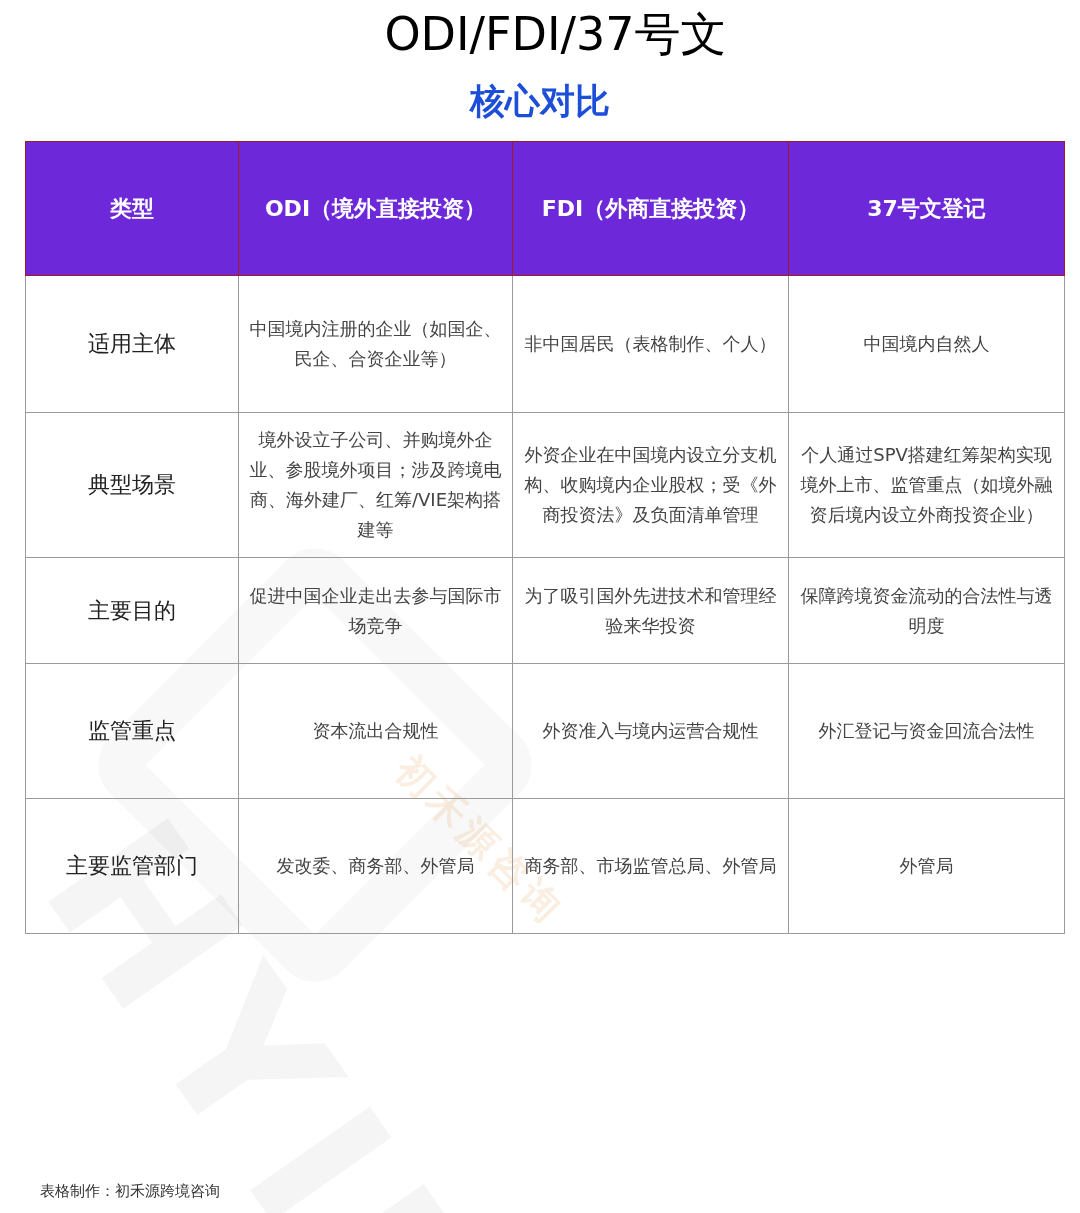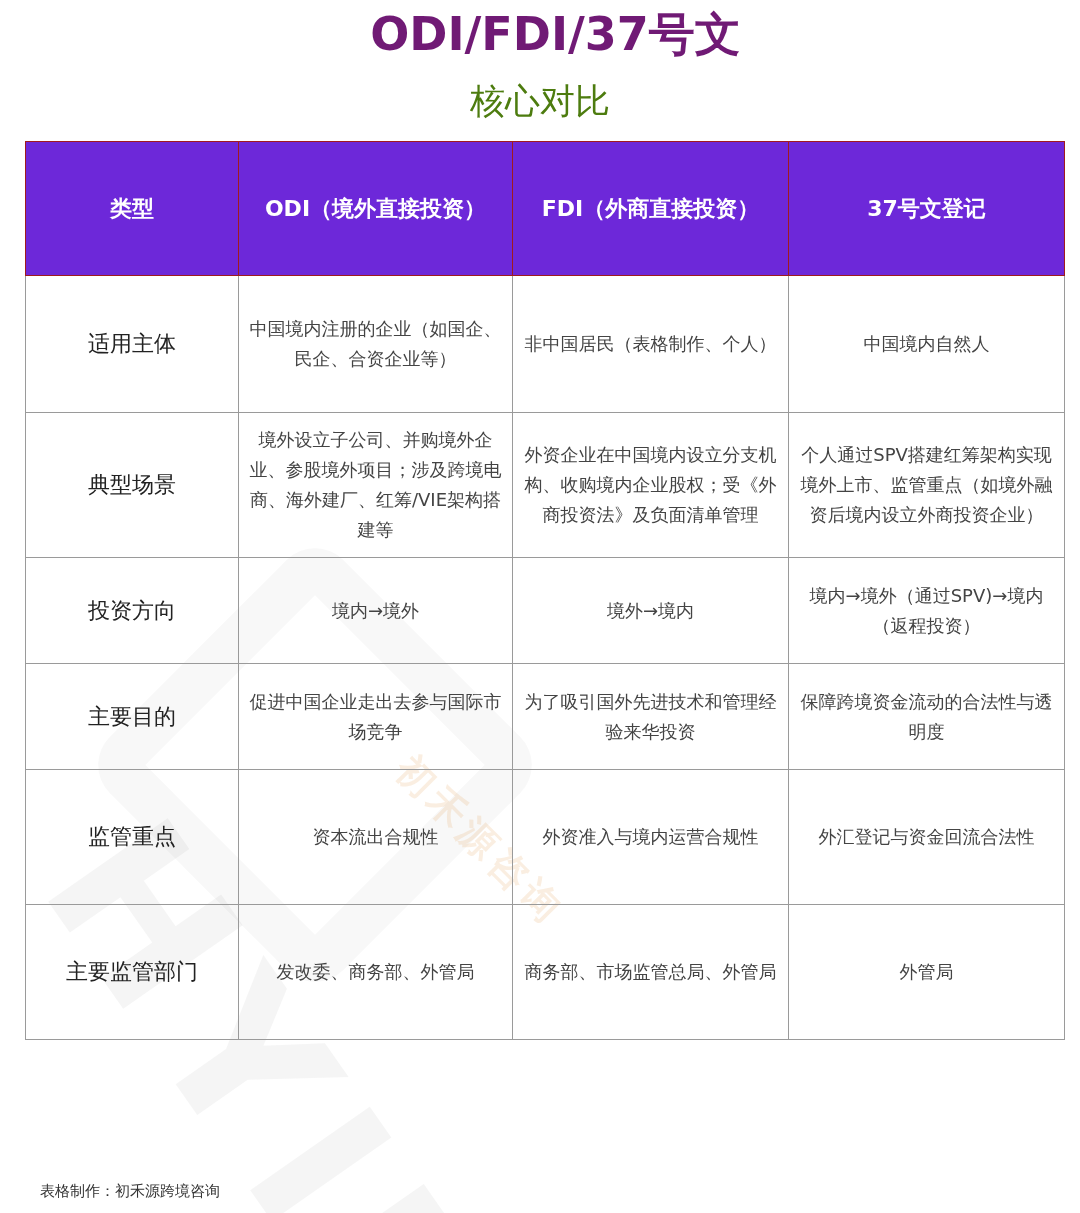--- a/index.html
+++ b/index.html
@@ -1,30 +1,30 @@
 <!DOCTYPE html>
 <html><head>
   <meta charset="utf-8">
   <style>
     * { box-sizing: border-box; margin: 0; padding: 0; }
     html, body { width: 1080px; height: 1213px; background: #ffffff; overflow: hidden; }
     body { font-family: "DejaVu Sans", "Liberation Sans", sans-serif; color: #333; position: relative; }
 
     .title {
       position: absolute; left: 0; top: 6px; width: 1080px; text-align: center;
-      font-size: 46px; font-weight: bold; color: #701a75; letter-spacing: 0px;
+      font-size: 46px; font-weight: normal; color: #000000; letter-spacing: 0px;
       line-height: 56px;
       padding-left: 31px;
     }
     .subtitle-wrap {
       position: absolute; left: 0; top: 76px; width: 1080px; text-align: center;
     }
     .subtitle {
       display: inline-block; position: relative;
-      font-size: 35px; font-weight: normal; color: #4d7c0f; line-height: 50px;
+      font-size: 35px; font-weight: bold; color: #1d4ed8; line-height: 50px;
       padding: 0 12px;
     }
     .subtitle .hl {
       position: absolute; left: -4px; right: -8px; bottom: -2px; height: 22px;
       background: #f8de7e; z-index: -1;
     }
 
     .table {
       position: absolute; left: 25px; top: 141px; width: 1039px;
       border-collapse: collapse; table-layout: fixed;
@@ -107,26 +107,20 @@
       <td>非中国居民（表格制作、个人）</td>
       <td>中国境内自然人</td>
     </tr>
     <tr style="height:145px">
       <th>典型场景</th>
       <td>境外设立子公司、并购境外企业、参股境外项目；涉及跨境电商、海外建厂、红筹/VIE架构搭建等</td>
       <td>外资企业在中国境内设立分支机构、收购境内企业股权；受《外商投资法》及负面清单管理</td>
       <td>个人通过SPV搭建红筹架构实现境外上市、监管重点（如境外融资后境内设立外商投资企业）</td>
     </tr>
     <tr style="height:106px">
-      <th>投资方向</th>
-      <td>境内→境外</td>
-      <td>境外→境内</td>
-      <td>境内→境外（通过SPV)→境内（返程投资）</td>
-    </tr>
-    <tr style="height:106px">
       <th>主要目的</th>
       <td>促进中国企业走出去参与国际市场竞争</td>
       <td>为了吸引国外先进技术和管理经验来华投资</td>
       <td>保障跨境资金流动的合法性与透明度</td>
     </tr>
     <tr style="height:135px">
       <th>监管重点</th>
       <td>资本流出合规性</td>
       <td>外资准入与境内运营合规性</td>
       <td>外汇登记与资金回流合法性</td>

